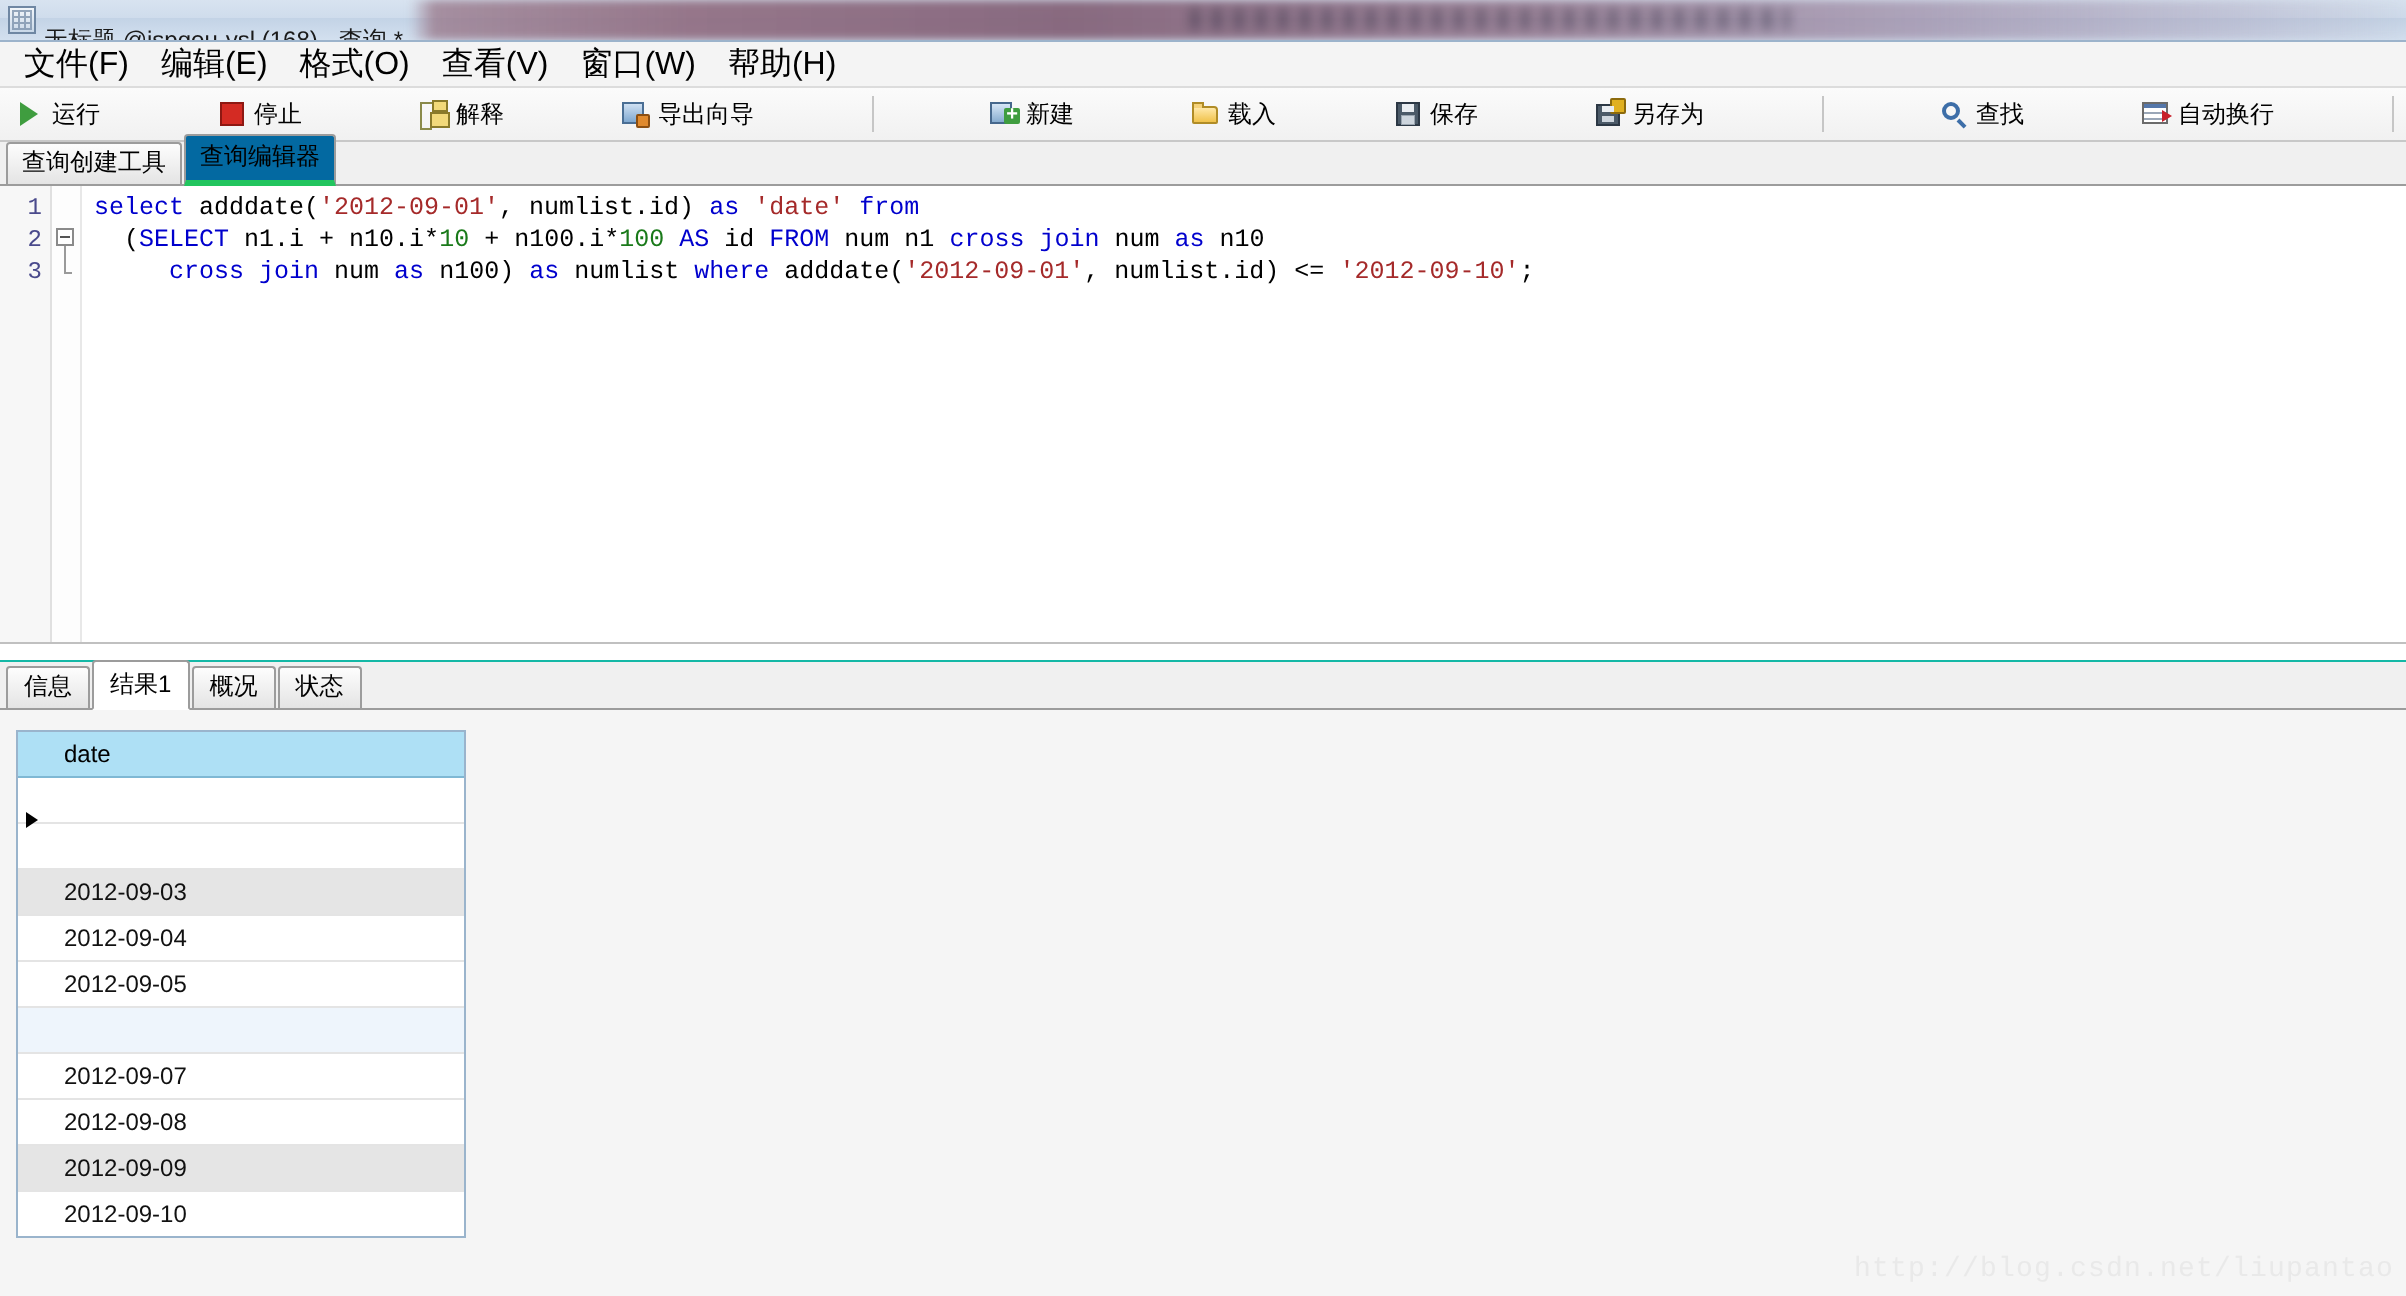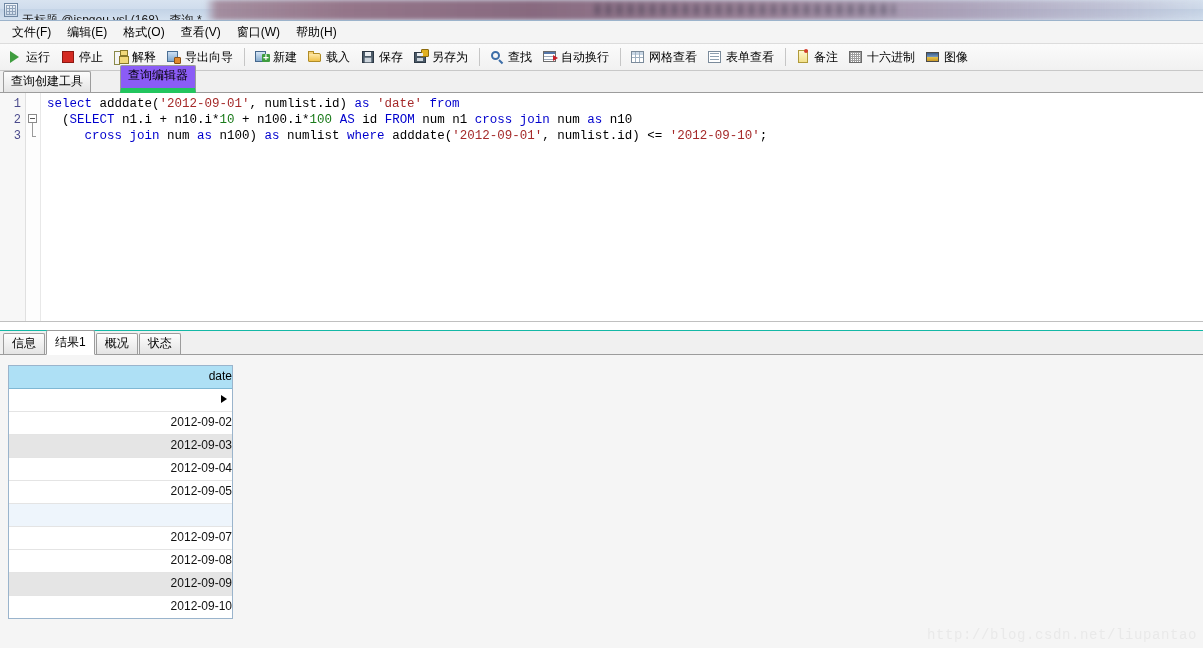--- a/index.html
+++ b/index.html
@@ -93,34 +93,35 @@
   .menubar {
     height: 22px;
     background: #f4f4f4;
     border-bottom: 1px solid #dcdcdc;
     display: flex;
     align-items: center;
     padding-left: 4px;
   }
   .menu-item {
     padding: 2px 8px;
-    font-size: 12px;
+    font-size: 16px;
     color: #000;
     white-space: nowrap;
     cursor: default;
   }
 
   
   .toolbar {
     height: 26px;
     background: linear-gradient(to bottom, #fbfbfb 0%, #f1f1f1 100%);
     border-bottom: 1px solid #c8c8c8;
     display: flex;
     align-items: center;
     padding-left: 3px;
+    gap: 48px;
   }
   .tb-btn {
     display: flex;
     align-items: center;
     gap: 3px;
     padding: 2px 5px 2px 3px;
     white-space: nowrap;
     font-size: 12px;
     border: 1px solid transparent;
     border-radius: 2px;
@@ -394,45 +395,43 @@
 
   
   .tabstrip {
     height: 22px;
     background: #f0f0f0;
     border-bottom: 1px solid #9c9c9c;
     display: flex;
     align-items: flex-end;
     padding-left: 3px;
     box-sizing: border-box;
-    gap: 28px;
   }
   .tab {
     height: 20px;
     line-height: 19px;
     padding: 0 7px;
     font-size: 12px;
     border: 1px solid #9c9c9c;
     border-bottom: none;
     background: linear-gradient(to bottom, #fdfdfd 0%, #e4e4e4 100%);
     margin-right: 1px;
     border-radius: 2px 2px 0 0;
     cursor: default;
     white-space: nowrap;
     color: #000;
   }
   .tab.active {
     height: 22px;
     line-height: 21px;
-    background: #8b5cf6;
-    border-bottom: 5px solid #22c55e;
+    background: #0369a1;
+    border-bottom: 3px solid #22c55e;
     position: relative;
     top: 1px;
     z-index: 2;
-    font-family: Liberation Mono, monospace;
   }
 
   
   .editor {
     height: 228px;
     background: #ffffff;
     position: relative;
     display: flex;
     border-bottom: 1px solid #c0c0c0;
     overflow: hidden;
@@ -555,23 +554,22 @@
     left: 8px;
     top: 34px;
     width: 225px;
     background: #ffffff;
     border: 1px solid #9ab4cc;
     box-sizing: border-box;
   }
   .grid-row {
     display: flex;
     height: 22px;
-    align-items: flex-end;
+    align-items: center;
     border-bottom: 1px solid #e4e4e4;
-    flex-direction: column;
   }
   .grid-row:last-child { border-bottom: none; }
   .row-marker {
     width: 14px;
     flex: none;
     background: linear-gradient(to right, #f2f2f2, #e6e6e6);
     border-right: 1px solid #cfcfcf;
     position: relative;
   }
   .row-marker.current::before {
@@ -746,21 +744,20 @@
   <div class="grid-wrap" id="result-grid">
       <div class="grid-row grid-header">
         <div class="row-marker"></div>
         <div class="grid-cell">date</div>
       </div>
       <div class="grid-row r-white">
         <div class="row-marker current"></div>
       </div>
       <div class="grid-row r-white">
         <div class="row-marker"></div>
-        <div class="grid-cell">2012-09-02</div>
       </div>
       <div class="grid-row r-gray">
         <div class="row-marker"></div>
         <div class="grid-cell">2012-09-03</div>
       </div>
       <div class="grid-row r-white">
         <div class="row-marker"></div>
         <div class="grid-cell">2012-09-04</div>
       </div>
       <div class="grid-row r-white">

